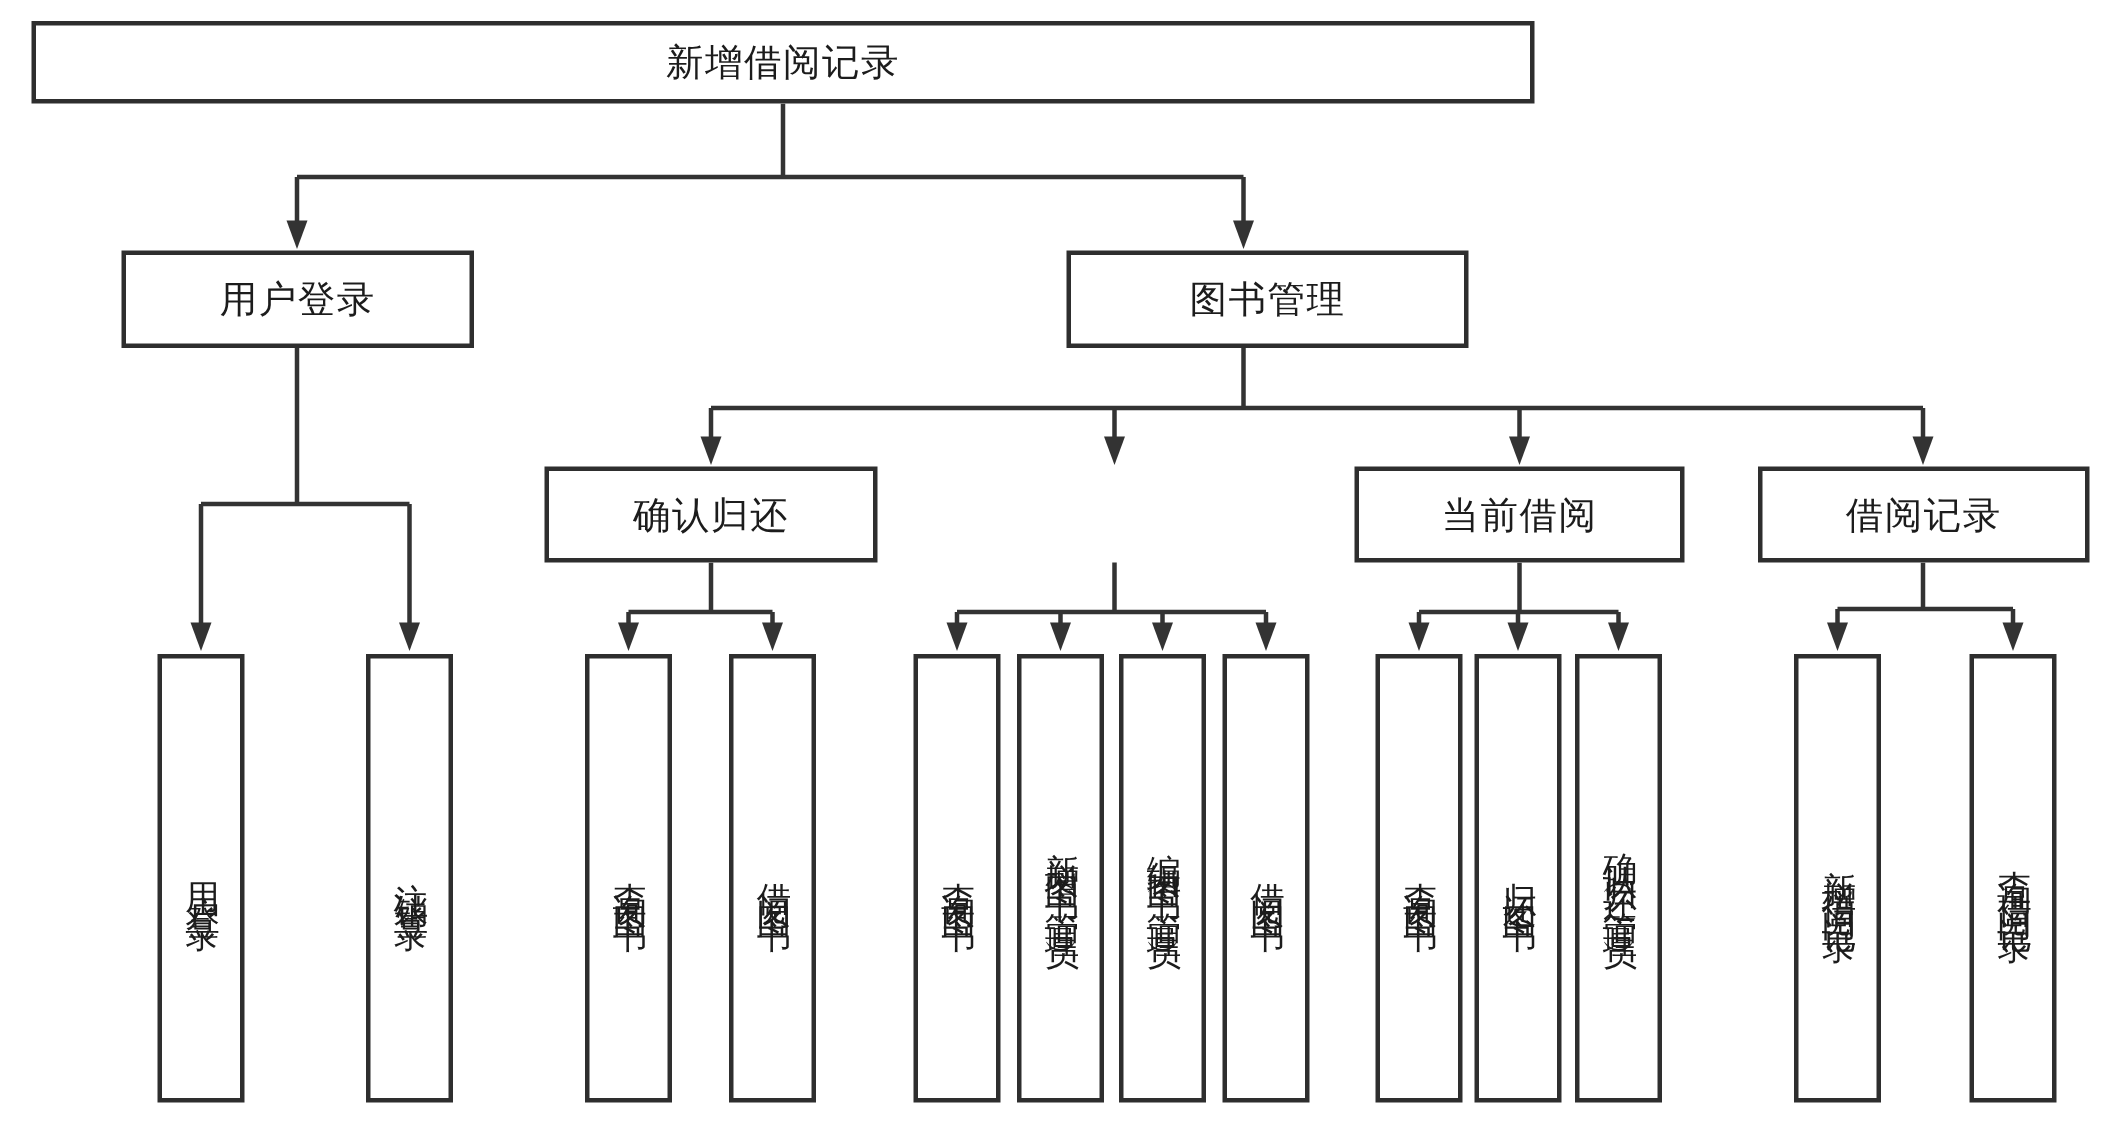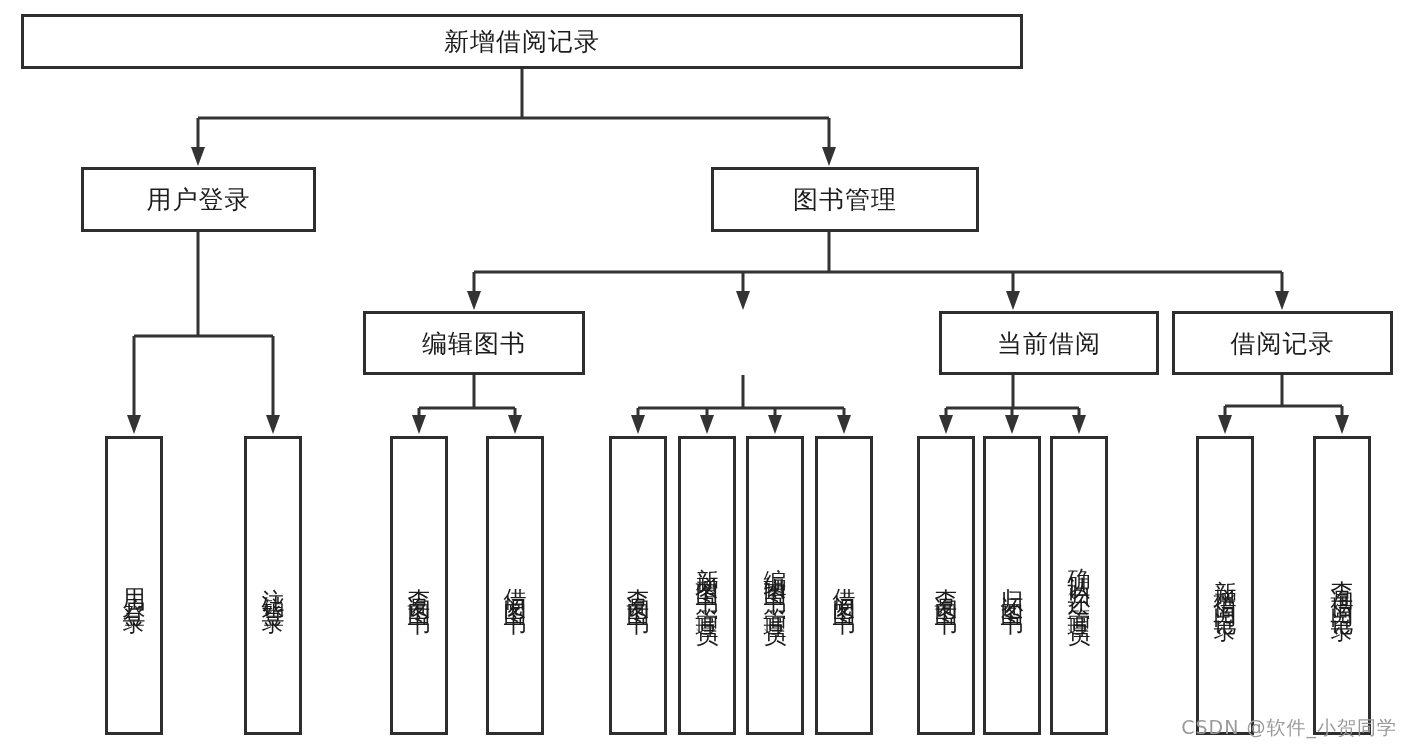--- a/index.html
+++ b/index.html
@@ -107,22 +107,22 @@
       <polygon class="head" points="1218,415 1232,415 1225,434"></polygon>
       <polygon class="head" points="1335,415 1349,415 1342,434"></polygon>
     </g>
   </svg>
 
   <div class="node" style="left:21px; top:14px; width:1002px; height:55px;">新增借阅记录</div>
 
   <div class="node" style="left:81px; top:167px; width:235px; height:65px;">用户登录</div>
   <div class="node" style="left:711px; top:167px; width:268px; height:65px;">图书管理</div>
 
-  <div class="node" style="left:363px; top:311px; width:222px; height:64px;">编辑图书</div>
-  <div class="node" style="left:903px; top:311px; width:220px; height:64px;margin-left:36px;">当前借阅</div>
+  <div class="node" style="left:363px; top:311px; width:222px; height:64px;">确认归还</div>
+  <div class="node" style="left:903px; top:311px; width:220px; height:64px;">当前借阅</div>
   <div class="node" style="left:1172px; top:311px; width:221px; height:64px;">借阅记录</div>
 
   <div class="leaf" style="left:105px;">
     <span>用户登录</span>
   </div>
   <div class="leaf" style="left:244px;">
     <span>注销登录</span>
   </div>
 
   <div class="leaf" style="left:390px;">
@@ -155,15 +155,14 @@
     <span>确认归还（管理员）</span>
   </div>
 
   <div class="leaf" style="left:1196px;">
     <span>新增借阅记录</span>
   </div>
   <div class="leaf" style="left:1313px;">
     <span>查询借阅记录</span>
   </div>
 
-  <div id="watermark">CSDN @软件_小贺同学</div>
 
 </div>
 
 </body></html>

